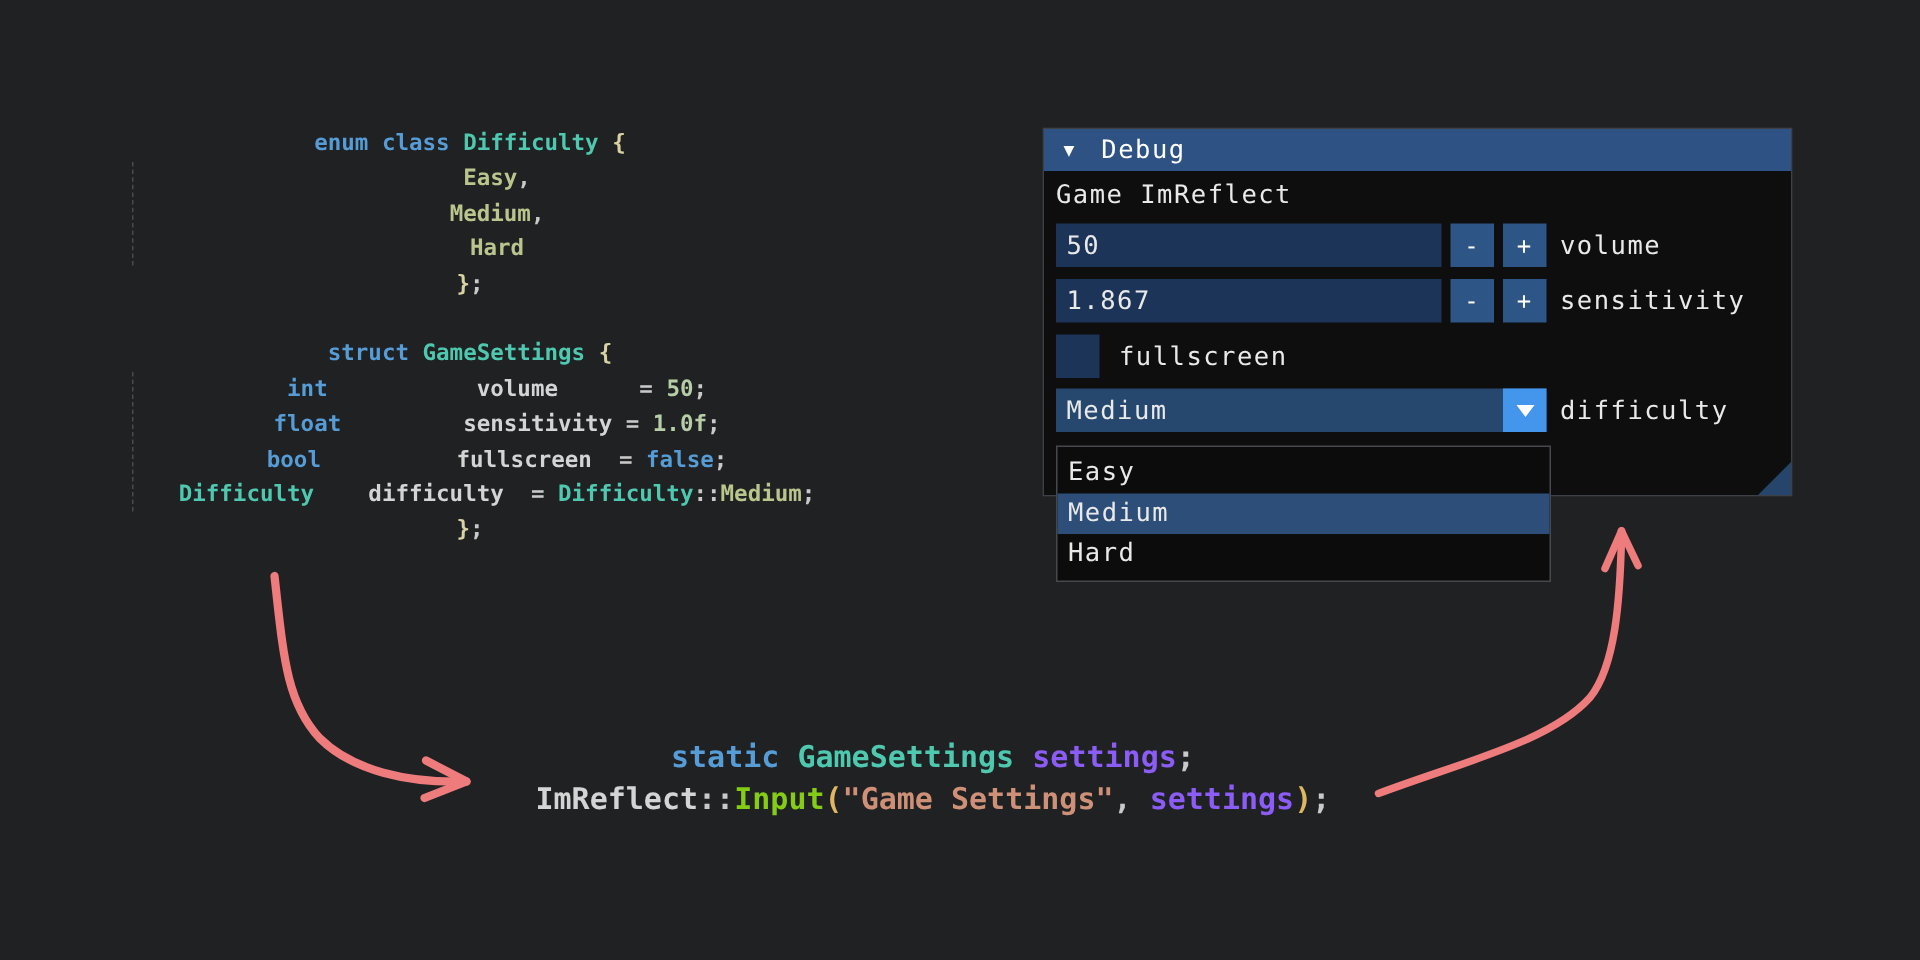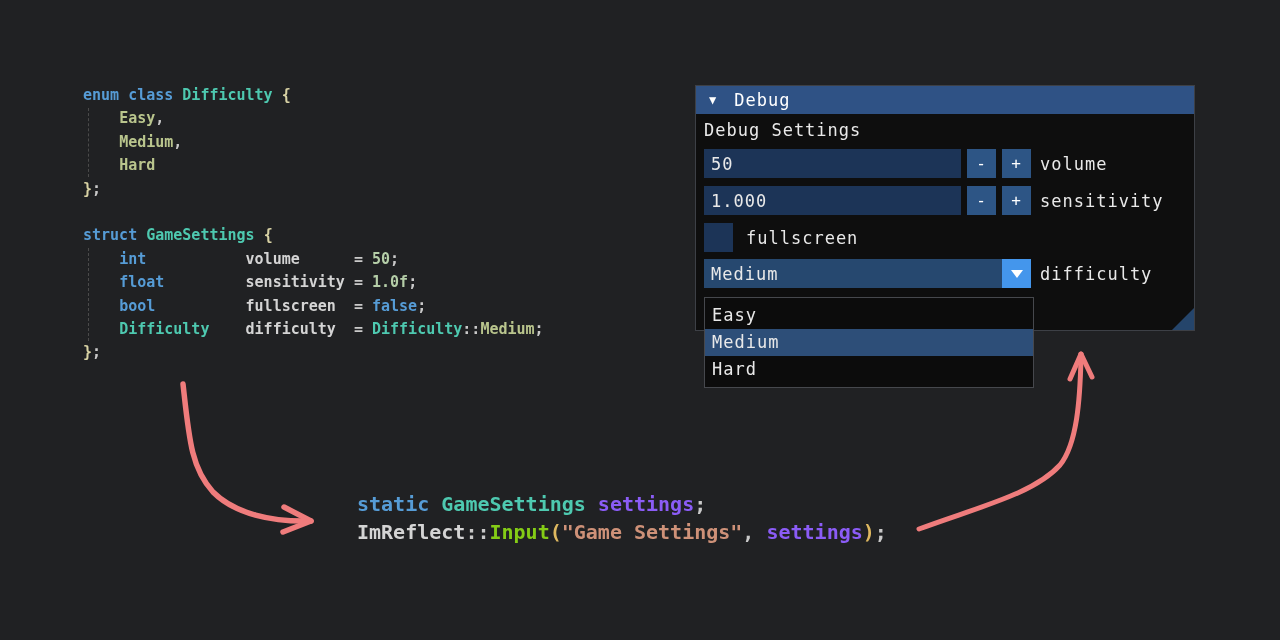--- a/index.html
+++ b/index.html
@@ -3,21 +3,21 @@
 <meta charset="utf-8">
 <style>
   html,body{margin:0;padding:0;}
   body{
     width:1280px;height:640px;position:relative;overflow:hidden;
     background:var(--c-page_bg,#202123);
     font-family:"DejaVu Sans Mono", monospace;
   }
 
   
-  .code{position:absolute;white-space:pre;font-weight:bold;}
+  .code{position:absolute;white-space:pre;font-weight:bold;text-align:center;}
   .code-top{left:83px;top:84px;font-size:15px;line-height:23.4px;}
   .code-bottom{left:357px;top:490px;font-size:20px;line-height:28px;}
   .code-line{white-space:pre;}
   .tok-kw{color:#569cd6}
   .tok-ty{color:#4ec9b0}
   .tok-en{color:#b9c58d}
   .tok-num{color:#b5cea8}
   .tok-var{color:#d4d4d4}
   .tok-pl{color:#c9c9c9}
   .tok-br{color:#d8d2a4}
@@ -106,31 +106,31 @@
 <div class="indent-guide guide-struct"></div>
 
 <div class="code code-bottom"><div class="code-line"><span class="tok-kw">static</span><span class="tok-pl"> </span><span class="tok-ty">GameSettings</span><span class="tok-pl"> </span><span class="tok-pv">settings</span><span class="tok-pl">;</span></div><div class="code-line"><span class="tok-var">ImReflect</span><span class="tok-pl">::</span><span class="tok-fn">Input</span><span class="tok-pr">(</span><span class="tok-str">"Game Settings"</span><span class="tok-pl">, </span><span class="tok-pv">settings</span><span class="tok-pr">)</span><span class="tok-pl">;</span></div></div>
 
 <div class="imgui-window">
   <div class="titlebar">
     <span class="collapse-arrow">▼</span>
     <span class="title-text">Debug</span>
   </div>
   <div class="win-content">
-    <div class="win-header">Debug Settings</div>
+    <div class="win-header">Game ImReflect</div>
 
     <div class="row">
       <div class="field">50</div>
       <div class="step-btn">-</div>
       <div class="step-btn">+</div>
       <div class="row-label">volume</div>
     </div>
 
     <div class="row">
-      <div class="field">1.000</div>
+      <div class="field">1.867</div>
       <div class="step-btn">-</div>
       <div class="step-btn">+</div>
       <div class="row-label">sensitivity</div>
     </div>
 
     <div class="row" style="margin-bottom:7px;">
       <div class="checkbox"></div>
       <div class="row-label">fullscreen</div>
     </div>
 

